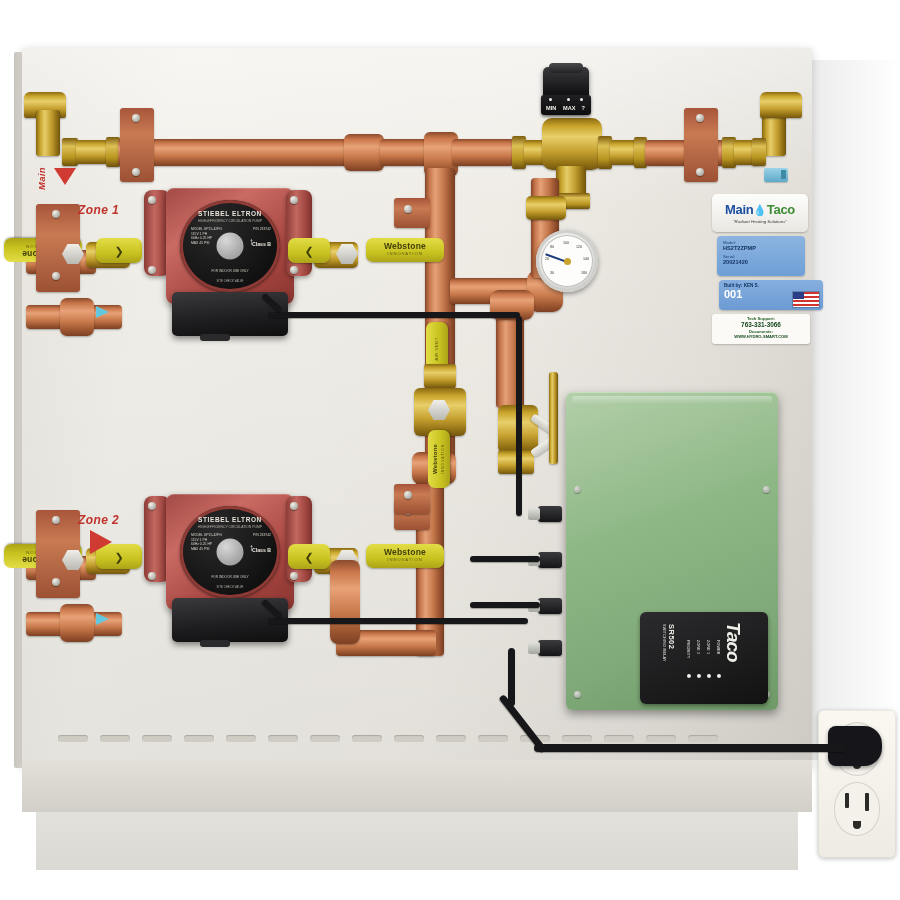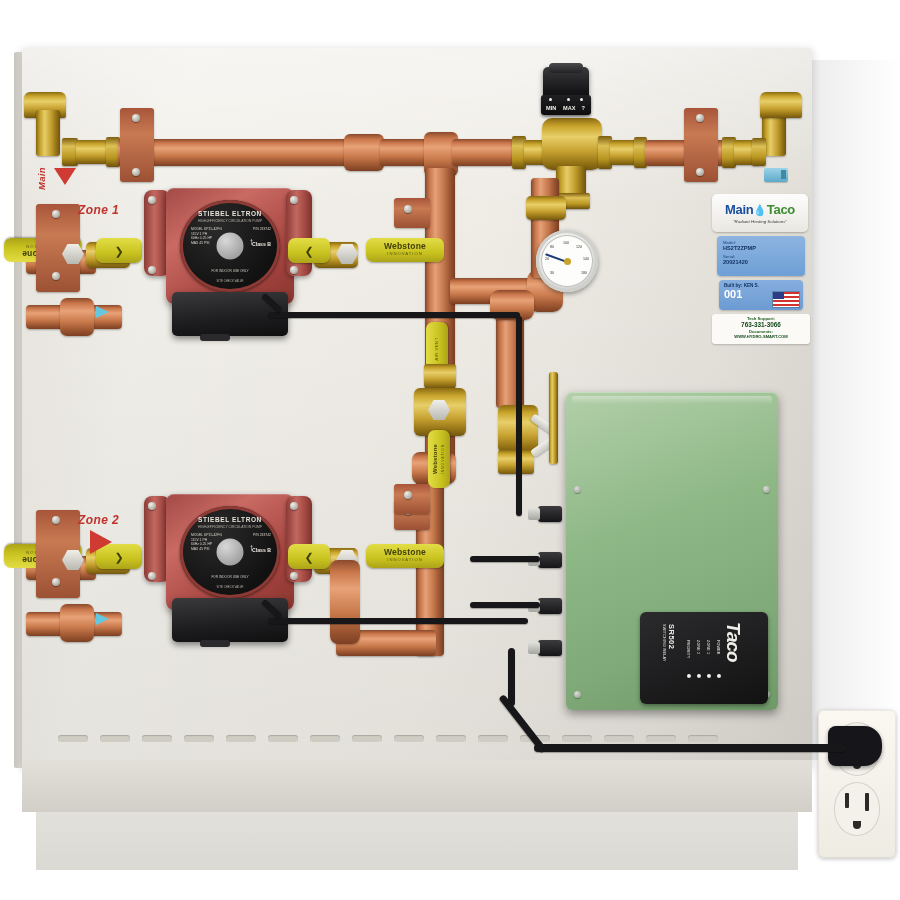--- a/index.html
+++ b/index.html
@@ -105,21 +105,21 @@
   .lbl-logo .lg .g{color:#3d8c34;}
   .lbl-logo .lg .d{color:#2fa3d8;font-size:11px;}
   .lbl-logo .tl{font-size:4.4px;color:#3c3c3c;font-style:italic;margin-top:2px;}
 
   .lbl-model{position:absolute;left:717px;top:236px;width:88px;height:40px;border-radius:4px;
     background:linear-gradient(180deg,#8db4e0,#6e9fd6);box-shadow:0 1px 2px rgba(0,0,0,.22);
     padding:4px 6px;box-sizing:border-box;color:#123a70;}
   .lbl-model .k{font-size:4.3px;color:#1d4478;}
   .lbl-model .v{font-size:5.6px;font-weight:bold;color:#10305e;margin-bottom:3px;}
 
-  .lbl-built{position:absolute;left:719px;top:280px;width:84px;height:30px;border-radius:4px;
+  .lbl-built{position:absolute;left:719px;top:280px;width:104px;height:30px;border-radius:4px;
     background:linear-gradient(180deg,#86aede,#6b9bd3);box-shadow:0 1px 2px rgba(0,0,0,.22);
     padding:3px 5px;box-sizing:border-box;}
   .lbl-built .k{font-size:4.6px;font-weight:bold;color:#10305e;}
   .lbl-built .num{font-size:11px;font-weight:bold;color:#fff;line-height:12px;}
   .flag{position:absolute;right:4px;bottom:3px;width:26px;height:15px;
     background:repeating-linear-gradient(180deg,#d1332e 0 2px,#fff 2px 4px);
     box-shadow:0 0 0 1px rgba(0,0,0,.2);}
   .flag:before{content:"";position:absolute;left:0;top:0;width:11px;height:7px;background:#2b3d87;}
 
   .lbl-tech{position:absolute;left:712px;top:314px;width:98px;height:30px;border-radius:3px;

